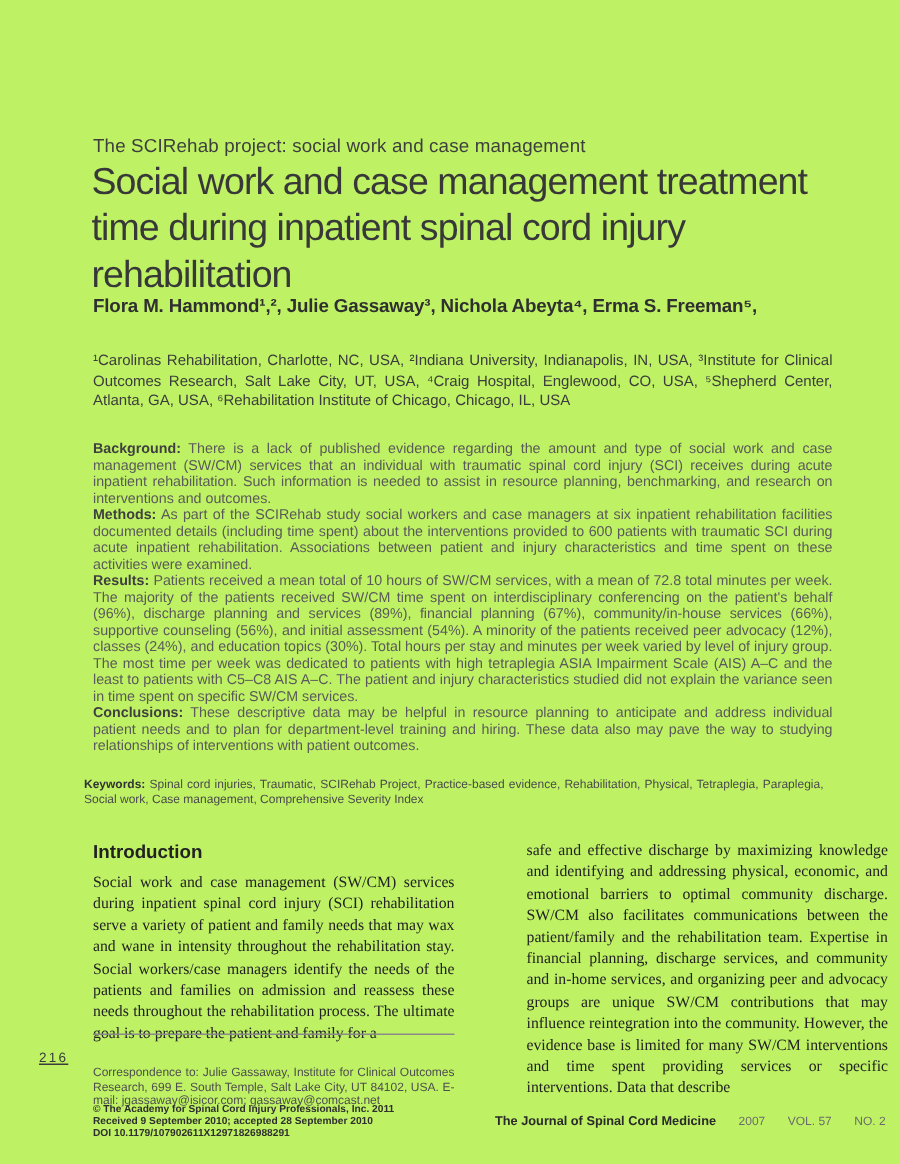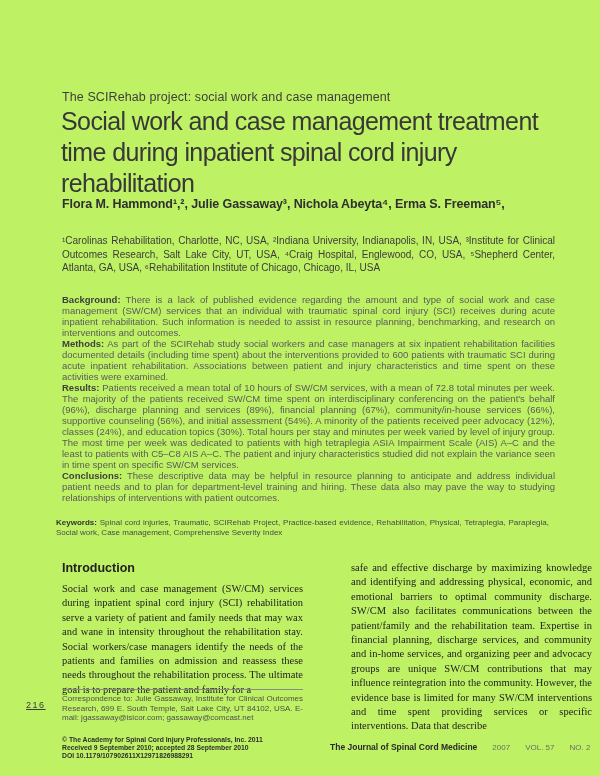--- a/index.html
+++ b/index.html
@@ -57,21 +57,21 @@
     margin: 0 0 7px 0; font-family: "Liberation Sans", "DejaVu Sans", sans-serif;
   }
   .serif-par {
     margin: 0; font-family: "Liberation Serif", "DejaVu Serif", serif;
     font-size: 10.5px; line-height: 14.4px; color: #222;
     text-align: justify;
   }
   
   .corr {
     position: absolute; left: 62px; top: 689px; width: 241px;
-    border-top: 1px solid #8a8a8a; padding-top: 4px;
+    border-top: 1px solid #8a8a8a; padding-top: 20px;
     font-size: 8px; line-height: 9.7px; color: #4e4e4e;
     text-align: justify;
   }
   
   .page-number {
     position: absolute; left: 26px; top: 700px;
     font-size: 9px; color: #3b3b3b; letter-spacing: 1.5px; text-decoration: underline;
   }
   .imprint {
     position: absolute; left: 62px; top: 736px; width: 260px;

